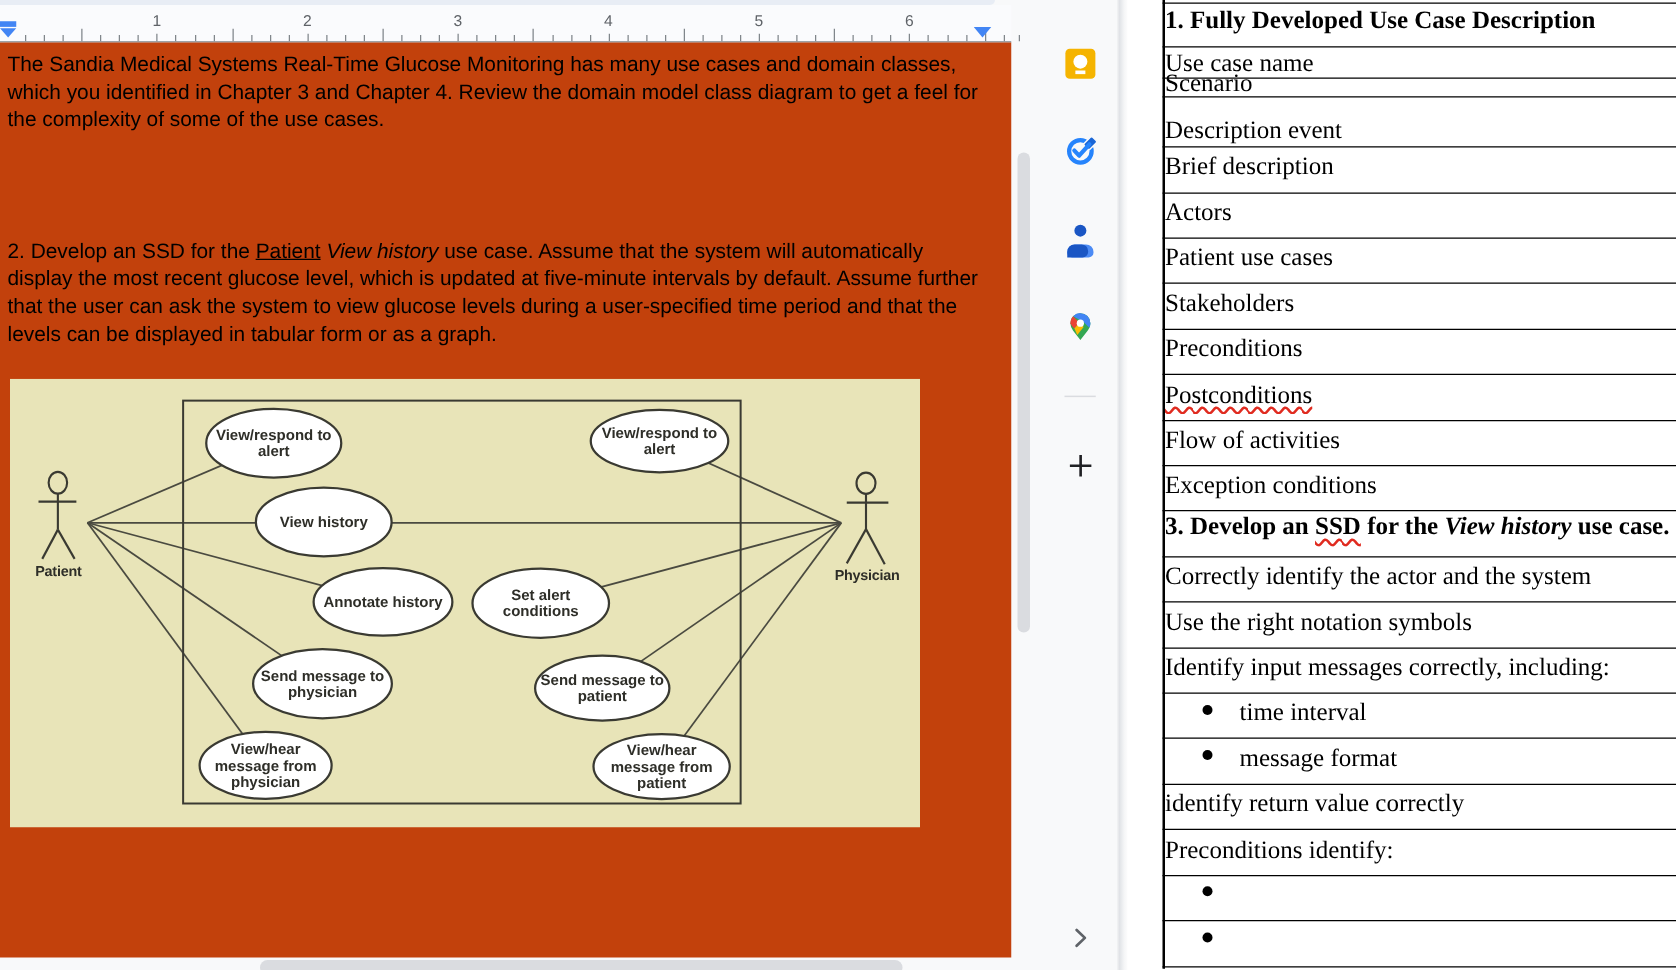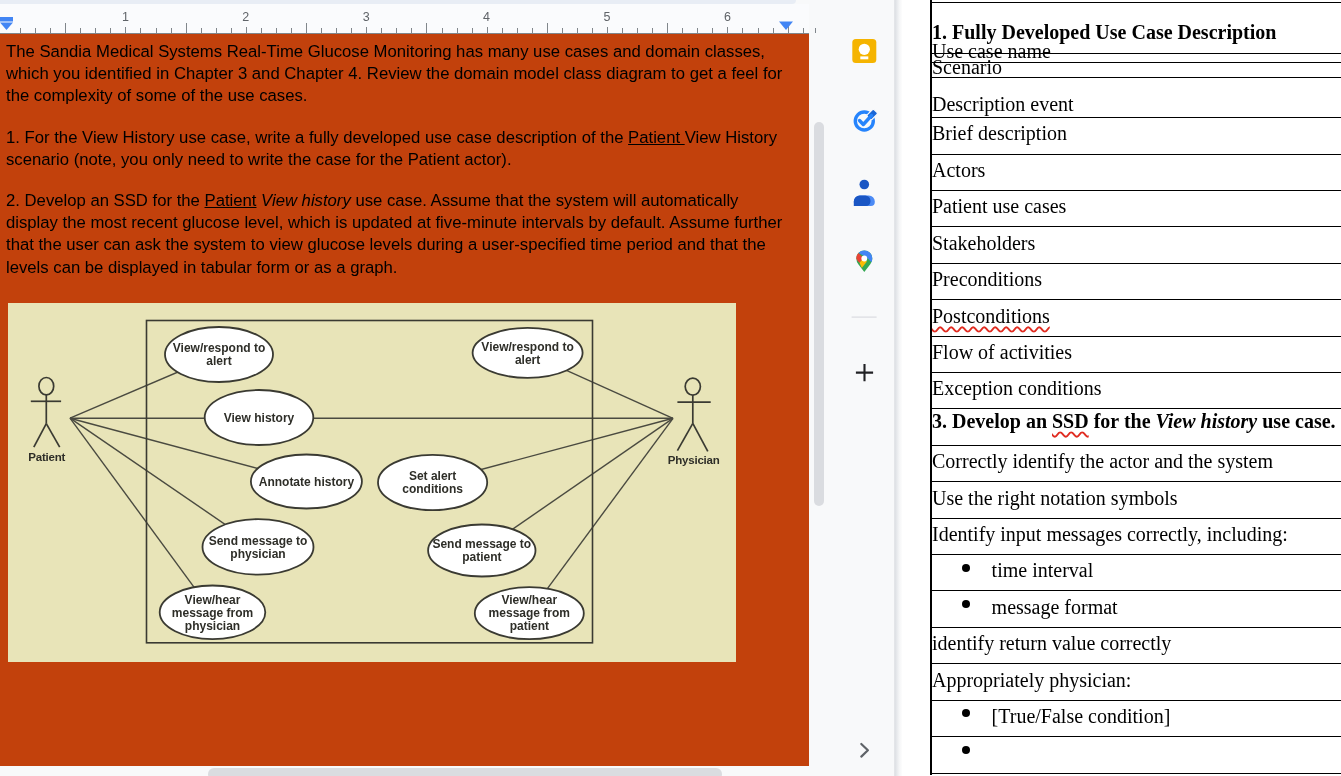--- a/index.html
+++ b/index.html
@@ -97,21 +97,20 @@
   <div class="tick" style="left:815px;top:28px;height:5px"></div>
   <svg style="position:absolute;left:0;top:16px" width="20" height="16">
     <rect x="0" y="1" width="13" height="4.5" fill="#4285f4"></rect>
     <path d="M0 6.5 L13 6.5 L6.5 14 Z" fill="#4285f4"></path>
   </svg>
   <svg style="position:absolute;left:779px;top:21px" width="16" height="10">
     <path d="M0 0.5 L14 0.5 L7 9 Z" fill="#4285f4"></path>
   </svg>
   <div id="page">
     <div class="para" style="top:6.6px">The Sandia Medical Systems Real-Time Glucose Monitoring has many use cases and domain classes,<br>which you identified in Chapter 3 and Chapter 4. Review the domain model class diagram to get a feel for<br>the complexity of some of the use cases.</div>
-    <div class="para" style="top:92.9px">1. For the View History use case, write a fully developed use case description of the <u>Patient </u>View History<br>scenario (note, you only need to write the case for the Patient actor).</div>
     <div class="para" style="top:156.4px">2. Develop an SSD for the <u>Patient</u> <i>View history</i> use case. Assume that the system will automatically<br>display the most recent glucose level, which is updated at five-minute intervals by default. Assume further<br>that the user can ask the system to view glucose levels during a user-specified time period and that the<br>levels can be displayed in tabular form or as a graph.</div>
     <div id="diagram" style="position:absolute;left:8px;top:268.5px;"><svg width="728" height="359" viewBox="0 0 728 359">
 <rect x="0" y="0" width="728" height="359" fill="#e8e4b8"></rect>
 <line x1="62" y1="115.2" x2="211" y2="51.5" stroke="#4a4a40" stroke-width="1.4"></line>
 <line x1="62" y1="115.2" x2="298.4" y2="178.5" stroke="#4a4a40" stroke-width="1.4"></line>
 <line x1="62" y1="115.2" x2="250" y2="243.9" stroke="#4a4a40" stroke-width="1.4"></line>
 <line x1="62" y1="115.2" x2="204.5" y2="309.3" stroke="#4a4a40" stroke-width="1.4"></line>
 <line x1="62" y1="115.2" x2="665" y2="115.3" stroke="#4a4a40" stroke-width="1.4"></line>
 <line x1="665" y1="115.3" x2="519.6" y2="49.8" stroke="#4a4a40" stroke-width="1.4"></line>
 <line x1="665" y1="115.3" x2="424.6" y2="179.5" stroke="#4a4a40" stroke-width="1.4"></line>
@@ -181,21 +180,21 @@
 <rect x="6.6" y="286.5" width="25" height="1.2" fill="#dadce0"></rect>
 <path d="M19.5 334 v17.2 M10.9 342.6 h17.2" stroke="#202124" stroke-width="2.1" fill="none"></path>
 <path d="M16.3 714 l6.6 6.3 -6.6 6.3" fill="none" stroke="#5f6368" stroke-width="2.2" stroke-linecap="round" stroke-linejoin="round"></path>
 </svg>
 </div>
 <div id="shadow"></div>
 <div id="rightwin"></div>
 <div id="tleft"></div>
 <div id="tbl">
 <div style="position:absolute;left:0;top:1.5px;width:411px;height:1.5px;background:#000"></div>
-<div class="trow" style="top:19px;height:33.5px">
+<div class="trow" style="top:3px;height:33.5px">
       <span class="ct" style="top:0px"><b>1. Fully Developed Use Case Description</b></span>
     </div>
 <div class="trow" style="top:35px;height:26.5px">
       <span class="ct" style="top:3.4px">Use case name</span>
     </div>
 <div class="trow" style="top:51px;height:26.0px">
       <span class="ct" style="top:3.4px">Scenario</span>
     </div>
 <div class="trow" style="top:87.5px;height:29.5px">
       <span class="ct" style="top:3.4px">Description event</span>
@@ -241,22 +240,21 @@
       <span class="ct" style="top:3.4px">time interval</span>
     </div>
 <div class="trow bullet" style="top:590.4px;height:36.4px">
       <span class="dot"></span>
       <span class="ct" style="top:3.4px">message format</span>
     </div>
 <div class="trow" style="top:626.8px;height:36.4px">
       <span class="ct" style="top:3.4px">identify return value correctly</span>
     </div>
 <div class="trow" style="top:663.2px;height:36.4px">
-      <span class="ct" style="top:3.4px">Appropriately physician:</span>
+      <span class="ct" style="top:3.4px">Preconditions identify:</span>
     </div>
 <div class="trow bullet" style="top:699.6px;height:36.4px">
       <span class="dot"></span>
-      <span class="ct" style="top:3.4px">[True/False condition]</span>
     </div>
 <div class="trow bullet" style="top:736px;height:37px">
       <span class="dot"></span>
     </div>
 </div>
 
 </body></html>

